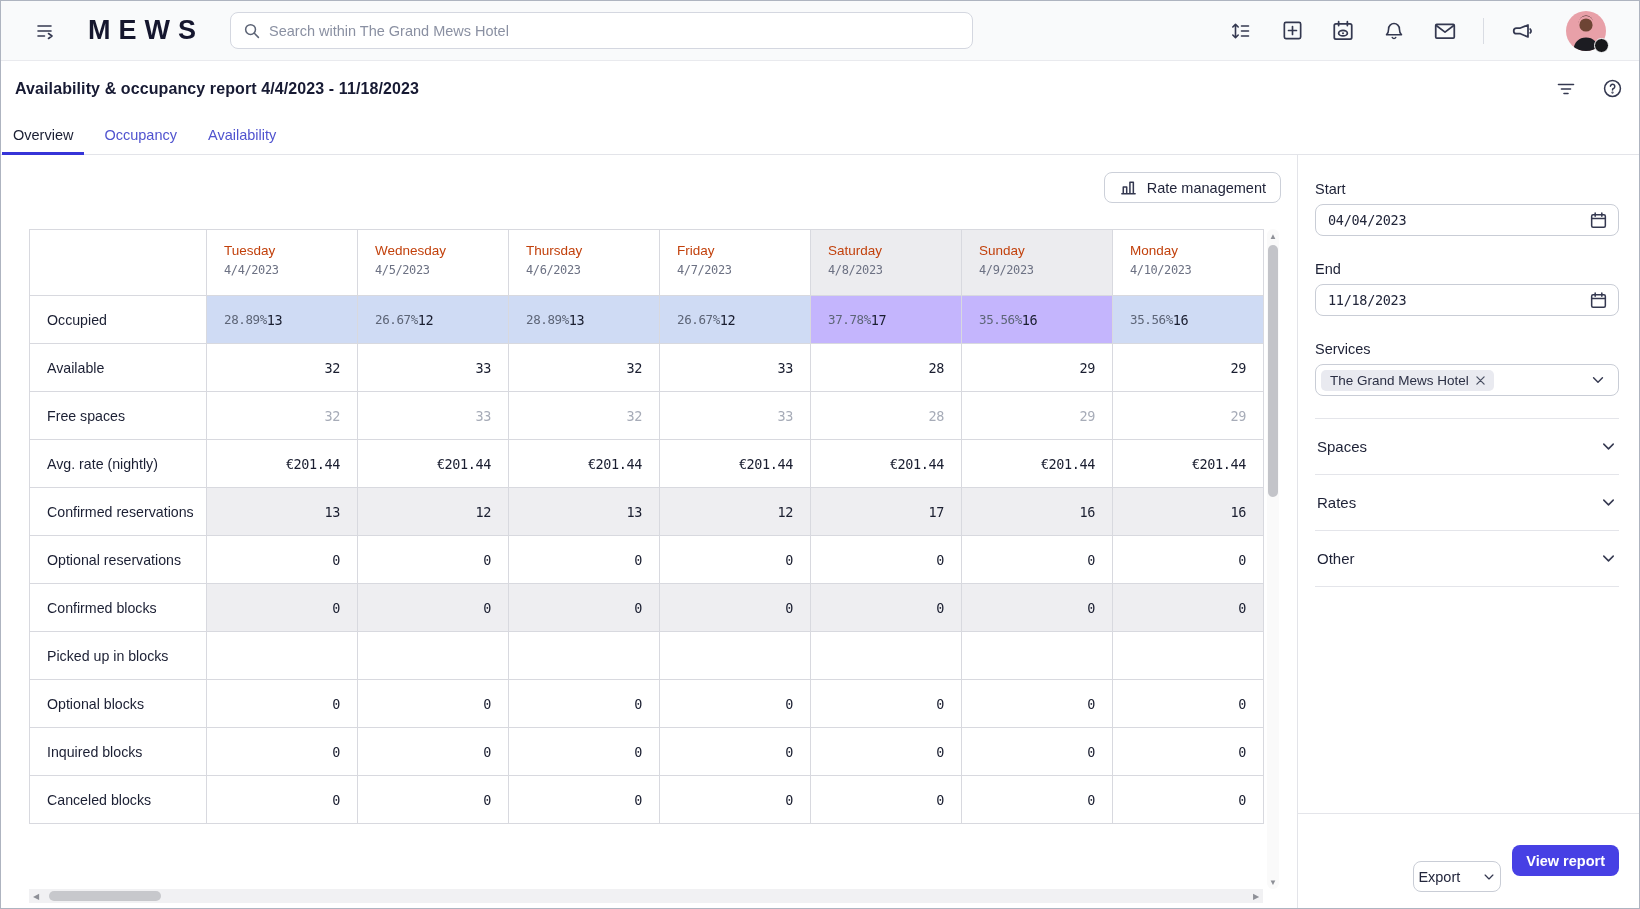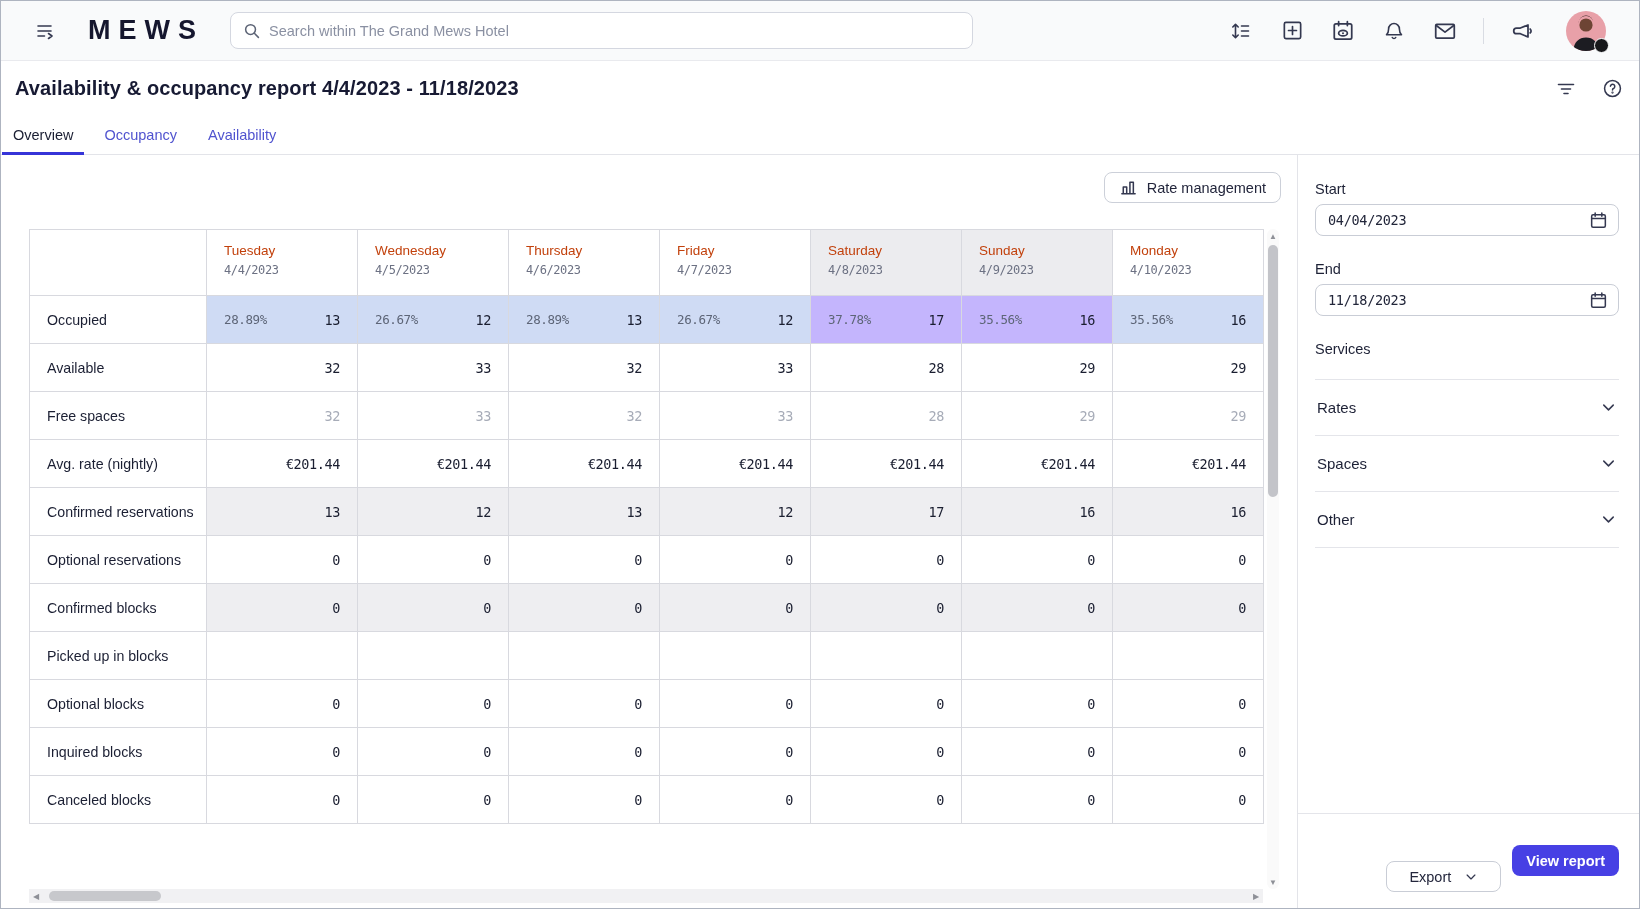--- a/index.html
+++ b/index.html
@@ -23,21 +23,21 @@
   .icon-btn { background:none; border:none; cursor:pointer; width:26px; height:26px;
     display:flex; align-items:center; justify-content:center; }
   .tb-divider { width:1px; height:26px; background:#d9dce3; }
   .avatar-wrap { position:relative; width:40px; height:40px; margin-left:6px; cursor:pointer; border:none; background:none; padding:0; }
   .avatar-wrap svg { display:block; }
   .avatar-badge { position:absolute; right:-3px; bottom:-2px; width:15px; height:15px;
     border-radius:50%; background:#17171a; border:1px solid #f9fafb; }
 
   
   .title-row { height:55px; flex:0 0 55px; display:flex; align-items:center; padding:0 14px; background:#fff; }
-  .page-title { font-size:20px; font-weight:700; color:#171a33; letter-spacing:.1px; }
+  .page-title { font-size:16px; font-weight:700; color:#171a33; letter-spacing:.1px; }
   .title-actions { margin-left:auto; display:flex; align-items:center; gap:20px; }
   .tabs { height:39px; flex:0 0 39px; display:flex; align-items:stretch; gap:27px; padding:0 0 0 10px;
     border-bottom:1px solid #e3e4e9; background:#fff; }
   .tab { position:relative; display:flex; align-items:center; font-size:14.5px; color:#5053cf;
     cursor:pointer; background:none; border:none; font-family:"Liberation Sans", sans-serif; padding:0 2px; }
   .tab.active { color:#1b1f33; }
   .tab.active::after { content:""; position:absolute; left:-9px; right:-9px; bottom:-1px; height:3px; background:#3634d8; }
 
   
   .content { flex:1; display:flex; min-height:0; }
@@ -58,21 +58,21 @@
   tbody tr { height:48px; }
   tbody th.row-label { text-align:left; font-weight:400; font-size:14.2px; color:#1b1f33;
     padding-left:17px; background:#fff; }
   .mono { font-family:"DejaVu Sans Mono", monospace; letter-spacing:-0.4px; }
   td.num-cell { text-align:right; padding-right:17px; font-family:"DejaVu Sans Mono", monospace;
     font-size:13.5px; color:#1a1e30; letter-spacing:-0.4px; }
   td.num-cell.shaded { background:#eeeef1; }
   td.num-cell.muted { color:#a7acb8; }
   td.occ-cell { background:#cfdbf4; padding:0 17px; }
   td.occ-cell.weekend { background:#c4b5fd; }
-  .occ-inner { display:flex; align-items:center; justify-content:space-between; }
+  .occ-inner { display:flex; align-items:center; justify-content:flex-start; }
   .occ-pct { font-family:"DejaVu Sans Mono", monospace; font-size:12.5px; color:#5d6577; letter-spacing:-0.4px; }
   .occ-num { font-family:"DejaVu Sans Mono", monospace; font-size:13.5px; color:#1a1e30; letter-spacing:-0.4px; }
 
   
   .vscroll { position:absolute; left:1266px; top:74px; width:12px; height:660px; background:#fafafa;
     border-radius:6px; }
   .vscroll .thumb { position:absolute; left:1px; right:1px; top:16px; height:252px; background:#c3c4c9; border-radius:5px; }
   .vscroll .arr { position:absolute; left:0; width:12px; height:12px; font-size:8px; color:#8e9097;
     display:flex; align-items:center; justify-content:center; }
   .vscroll .arr.up { top:1px; } .vscroll .arr.down { bottom:1px; }
@@ -100,21 +100,21 @@
   .accordions { margin-top:22px; border-top:1px solid #e4e5ea; }
   .acc-row { height:56px; display:flex; align-items:center; border-bottom:1px solid #e4e5ea; cursor:pointer;
     background:none; width:100%; border-left:none; border-right:none; border-top:none; padding:0 2px;
     font-family:"Liberation Sans", sans-serif; }
   .acc-label { font-size:15px; color:#1d2136; }
   .acc-row svg { margin-left:auto; }
 
   .spacer { flex:1; }
   .sidebar-footer { border-top:1px solid #e4e5ea; margin:0 -20px 0 -17px; padding:15px 20px 16px 17px;
     display:flex; justify-content:flex-end; align-items:center; gap:11px; }
-  .btn-export { height:31px; padding:0 22px; display:flex; align-items:center; gap:13px; background:#fff;
+  .btn-export { height:31px; padding:0 4px; display:flex; align-items:center; gap:22px; background:#fff;
     border:1px solid #c9cdd6; border-radius:8px; cursor:pointer; font-size:14.5px; color:#23263c;
     font-family:"Liberation Sans", sans-serif;margin-top:32px; }
   .btn-primary { height:31px; padding:0 14px; display:flex; align-items:center; background:#4740e4;
     border:none; border-radius:8px; cursor:pointer; font-size:14.5px; font-weight:700; color:#fff;
     font-family:"Liberation Sans", sans-serif; }
 
   .icon-stroke { stroke:#343850; stroke-width:1.6; fill:none; stroke-linecap:round; stroke-linejoin:round; }
 </style>
 </head>
 <body>
@@ -448,30 +448,45 @@
       <div class="field-label">End</div>
       <div class="input-box">
         <span class="val">11/18/2023</span>
         <svg width="19" height="19" viewBox="0 0 20 20" class="icon-stroke">
           <rect x="2.8" y="4" width="14.4" height="13" rx="1.5"></rect>
             <path d="M6.5 2.2v3.4M13.5 2.2v3.4M2.8 8h14.4"></path>
         </svg>
       </div>
 
       <div class="field-label">Services</div>
+      <div class="select-box">
+        <span class="chip">
+          <span>The Grand Mews Hotel</span>
+          <span class="x">
+            <svg width="9" height="9" viewBox="0 0 10 10" style="stroke:#4a5063; stroke-width:1.4; stroke-linecap:round;">
+              <path d="M1 1l8 8M9 1l-8 8"></path>
+            </svg>
+          </span>
+        </span>
+        <span class="chev">
+          <svg width="16" height="16" viewBox="0 0 18 18" class="icon-stroke">
+              <path d="M4 6.5l5 5 5-5"></path>
+            </svg>
+        </span>
+      </div>
 
       <div class="accordions">
           <button class="acc-row">
-            <span class="acc-label">Rates</span>
+            <span class="acc-label">Spaces</span>
             <svg width="17" height="17" viewBox="0 0 18 18" class="icon-stroke">
               <path d="M4 6.5l5 5 5-5"></path>
             </svg>
           </button>
           <button class="acc-row">
-            <span class="acc-label">Spaces</span>
+            <span class="acc-label">Rates</span>
             <svg width="17" height="17" viewBox="0 0 18 18" class="icon-stroke">
               <path d="M4 6.5l5 5 5-5"></path>
             </svg>
           </button>
           <button class="acc-row">
             <span class="acc-label">Other</span>
             <svg width="17" height="17" viewBox="0 0 18 18" class="icon-stroke">
               <path d="M4 6.5l5 5 5-5"></path>
             </svg>
           </button>

